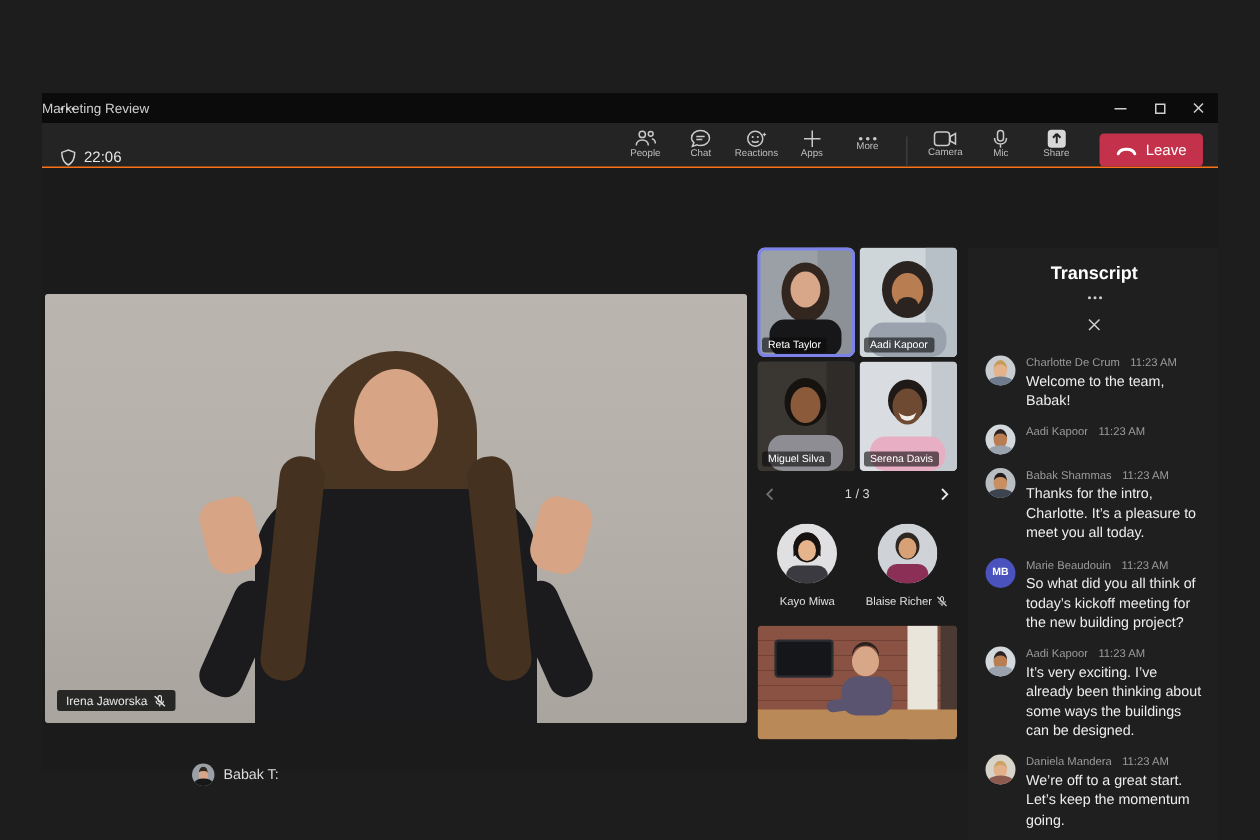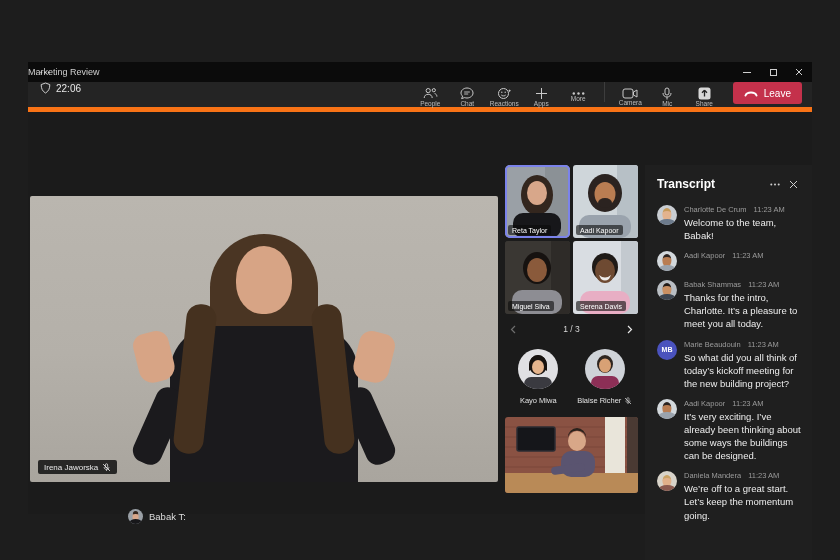--- a/index.html
+++ b/index.html
@@ -9,21 +9,21 @@
   
   .window{position:absolute;left:28px;top:62px;width:784px;height:452px;background:#1a1a1a;}
   .titlebar{position:absolute;left:0;top:0;width:100%;height:20px;background:#0b0b0b;display:flex;align-items:center;}
   .tb-menu{width:34px;display:flex;justify-content:center;align-items:center;cursor:pointer;}
   .tb-title{position:absolute;left:0;right:0;text-align:left;font-size:9px;color:#cfcfcf;pointer-events:none;}
   .tb-controls{margin-left:auto;display:flex;height:100%;}
   .tb-ctl{width:26px;height:100%;display:flex;align-items:center;justify-content:center;}
   .min-glyph{width:8px;height:1px;background:#cfcfcf;}
   .max-glyph{width:7px;height:7px;border:1px solid #cfcfcf;}
 
-  .toolbar{position:absolute;left:0;top:20px;width:100%;height:30px;background:#242424;display:flex;align-items:flex-start;padding:0 8px 0 12px;border-bottom:5px solid #f97316;}
+  .toolbar{position:absolute;left:0;top:20px;width:100%;height:30px;background:#242424;display:flex;align-items:flex-end;padding:0 8px 0 12px;border-bottom:1px solid #f97316;}
   .timer{display:flex;align-items:center;gap:5px;color:#e8e8e8;font-size:10px;}
   .tbar-spacer{flex:1;}
   .tool-btn{width:37px;height:30px;display:flex;flex-direction:column;align-items:center;justify-content:center;gap:1px;color:#c9c9c9;cursor:pointer;}
   .tool-btn .lbl{font-size:6.5px;color:#bdbdbd;line-height:1;}
   .tool-btn svg{display:block;}
   .tb-divider{width:1px;height:20px;background:#3d3d3d;margin:0 7px;}
   .leave-btn{margin-left:10px;margin-right:2px;height:22px;padding:0 11px;background:#c4314b;border:none;border-radius:3px;display:flex;align-items:center;gap:6px;color:#fff;font-size:10px;cursor:pointer;}
 
   
   .stage{position:absolute;left:0;top:50px;width:100%;height:402px;background:#1b1b1b;}
@@ -63,21 +63,21 @@
   .audio-row{display:flex;margin-top:12px;}
   .audio-p{flex:1;display:flex;flex-direction:column;align-items:center;cursor:pointer;}
   .a-circle{width:40px;height:40px;border-radius:50%;overflow:hidden;position:relative;}
   .a-circle svg{display:block;width:100%;height:100%;}
   .a-name{display:flex;align-items:center;gap:3px;margin-top:7px;color:#e0e0e0;font-size:7.5px;}
   .room-tile{position:relative;margin-top:12px;width:133px;height:76px;border-radius:3px;overflow:hidden;cursor:pointer;}
   .room-tile svg{display:block;width:100%;height:100%;}
 
   
   .transcript{position:absolute;left:617px;top:53px;width:167px;height:399px;background:#1f1f1f;display:flex;flex-direction:column;}
-  .t-head{display:flex;align-items:center;padding:10px 10px 8px 12px;}
+  .t-head{display:flex;align-items:center;padding:10px 10px 8px 12px;flex-direction:column;}
   .t-title{font-size:12px;font-weight:700;color:#fff;flex:1;}
   .t-ico{width:18px;height:18px;display:flex;align-items:center;justify-content:center;cursor:pointer;color:#cfcfcf;}
   .t-list{flex:1;overflow:hidden;padding:4px 10px 0 12px;display:flex;flex-direction:column;gap:9px;}
   .msg{display:flex;gap:7px;}
   .m-body{flex:1;min-width:0;}
   .m-meta{display:flex;gap:7px;align-items:baseline;}
   .m-author{font-size:7.5px;color:#9b9b9b;white-space:nowrap;overflow:hidden;}
   .m-time{font-size:7.5px;color:#9b9b9b;white-space:nowrap;}
   .m-text{font-size:9.5px;color:#ededed;line-height:1.38;margin-top:2px;}
 

